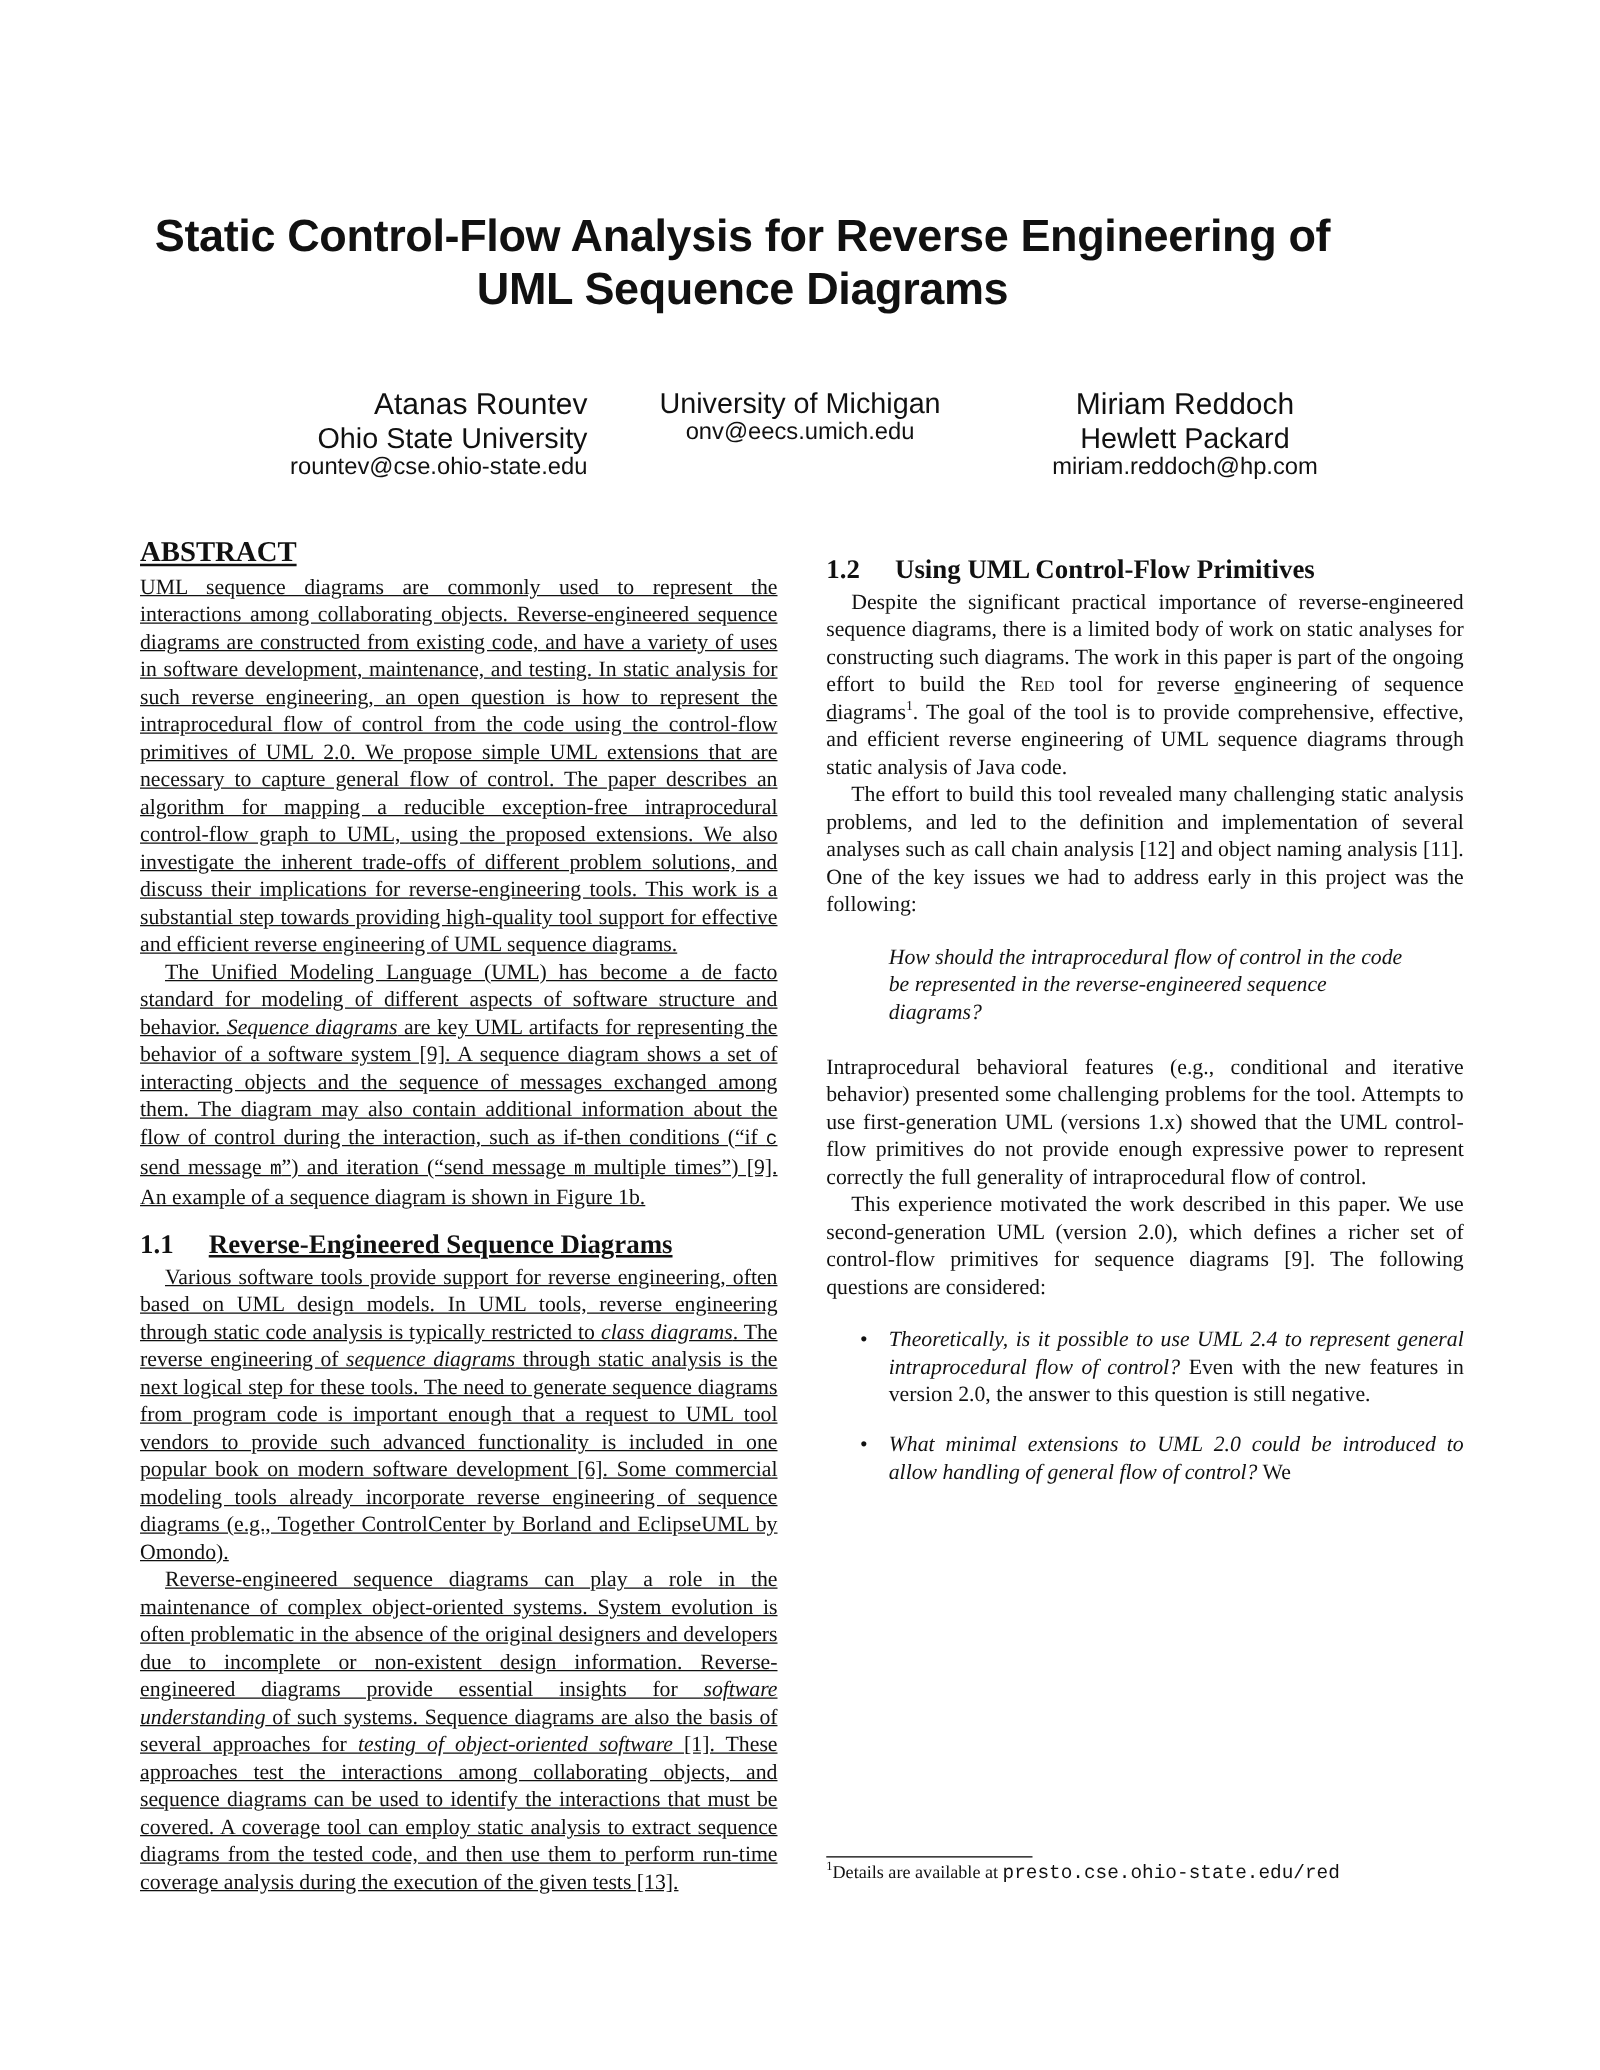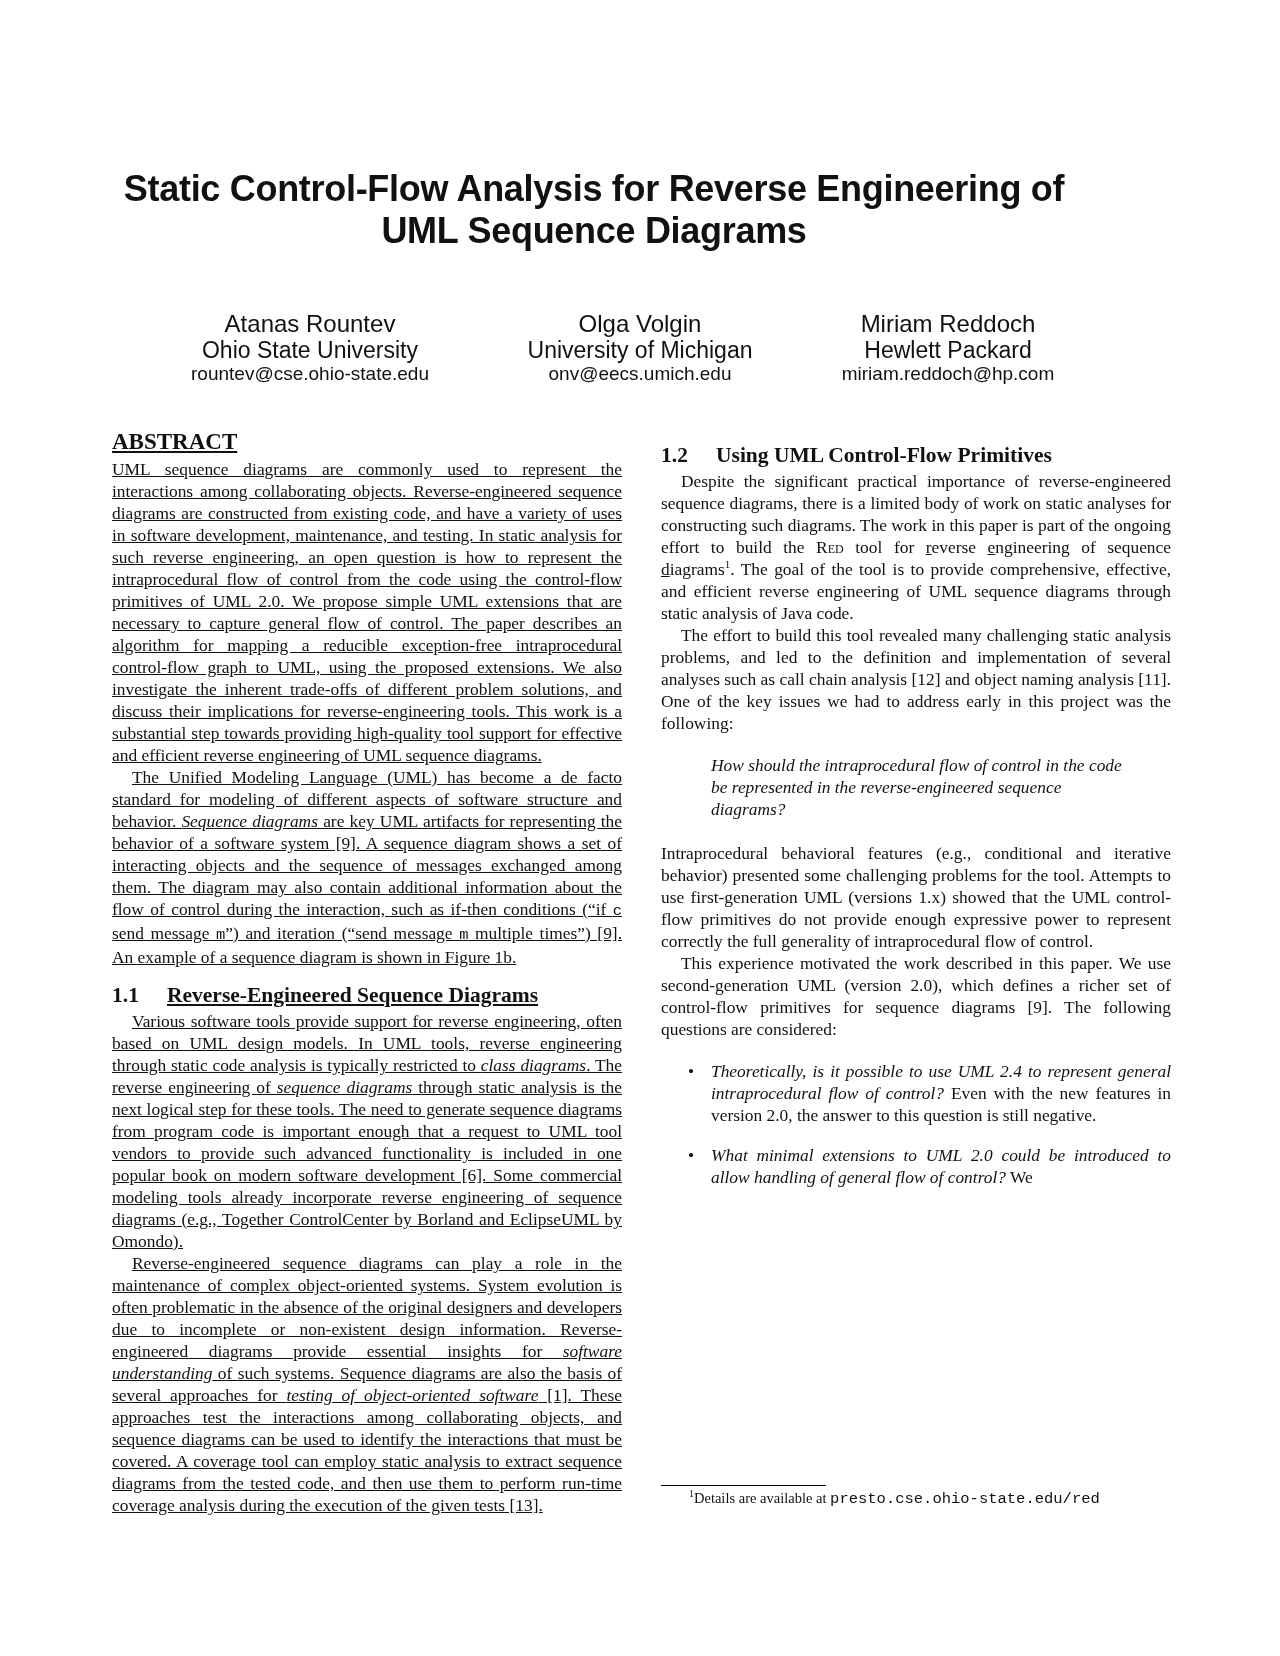--- a/index.html
+++ b/index.html
@@ -25,40 +25,39 @@
   .mt { margin-top: 16px; }
   .quote { margin: 20px 40px 22px 50px; font-style: italic; text-align: left; }
   ul { list-style: none; margin: 20px 0 0 0; padding: 0; }
   li { position: relative; padding-left: 50px; margin-bottom: 18px; }
   li .bullet { position: absolute; left: 27px; top: 0; }
   em { font-style: italic; }
   .sc { font-variant: small-caps; }
   .u { text-decoration: underline; }
   code, .mono { font-family: "Liberation Mono", monospace; font-size: 15.5px; }
   .footnote-rule { position: absolute; left: 661px; top: 1485px; width: 165px; border-top: 1px solid #000; }
-  .footnote { position: absolute; left: 661px; top: 1489px; font-family: "Liberation Serif", serif; font-size: 14.5px; line-height: 18px; margin-left: 28px; }
+  .footnote { position: absolute; left: 661px; top: 1489px; font-family: "Liberation Serif", serif; font-size: 14.5px; line-height: 18px; }
   .footnote sup { font-size: 10px; }
   sup { font-size: 11px; line-height: 0; }
 </style>
 </head>
 <body>
 
 <div class="title">
   <div>Static Control-Flow Analysis for Reverse Engineering of</div>
   <div>UML Sequence Diagrams</div>
 </div>
 
 <div class="authors">
-  <div class="author" style="left:150px;">
+  <div class="author" style="left:150px;text-align:right;">
     <div class="name">Atanas Rountev</div>
     <div class="aff">Ohio State University</div>
     <div class="email">rountev@cse.ohio-state.edu</div>
   </div>
   <div class="author" style="left:480px;">
-    <div class="name">Olga Volgin</div>
     <div class="aff">University of Michigan</div>
     <div class="email">onv@eecs.umich.edu</div>
   </div>
   <div class="author" style="left:788px;">
     <div class="name">Miriam Reddoch</div>
     <div class="aff">Hewlett Packard</div>
     <div class="email">miriam.reddoch@hp.com</div>
   </div>
 </div>
 

